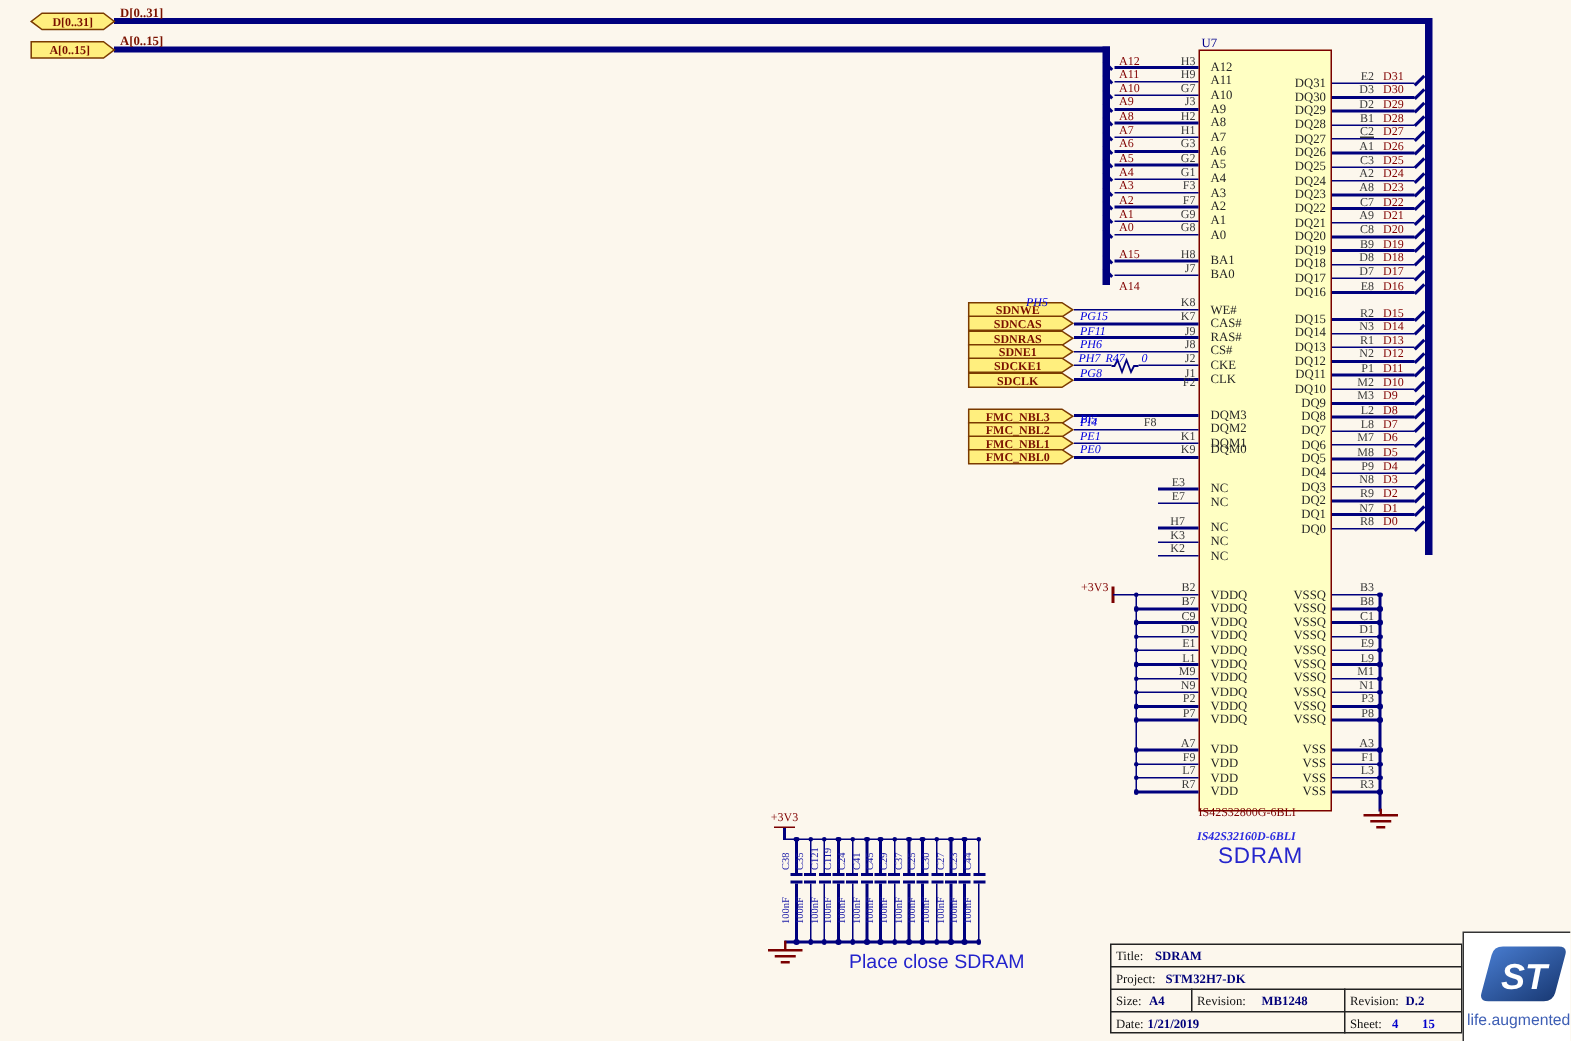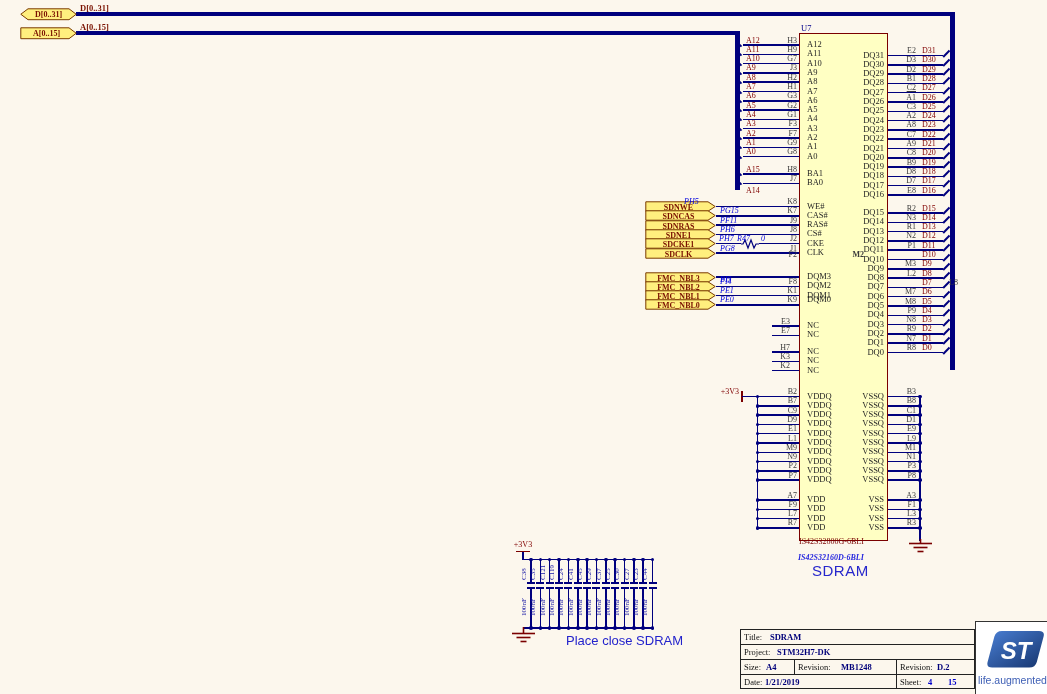--- a/index.html
+++ b/index.html
@@ -233,36 +233,36 @@
       <div class="pinnum right" style="left: 890px; top: 231.4px; width: 26px;">N2</div>
       <div class="net" style="left: 922px; top: 231.4px;">D12</div>
       <div class="func right" style="left: 828px; top: 235.9px; width: 56px;">DQ12</div>
       <div class="wire" style="left: 888px; top: 249.45px; width: 55px;"></div>
       <div class="diag" style="left: 942.5px; top: 250.2px; width: 9px; transform: rotate(-45deg);"></div>
       <div class="pinnum right" style="left: 890px; top: 240.7px; width: 26px;">P1</div>
       <div class="net" style="left: 922px; top: 240.7px;">D11</div>
       <div class="func right" style="left: 828px; top: 245.2px; width: 56px;">DQ11</div>
       <div class="wire" style="left: 888px; top: 258.75px; width: 55px;"></div>
       <div class="diag" style="left: 942.5px; top: 259.5px; width: 9px; transform: rotate(-45deg);"></div>
-      <div class="pinnum right" style="left: 838px; top: 250px; width: 26px; font-weight: bold;">M2</div>
+      <div class="pinnum right" style="left: 890px; top: 250px; width: 26px;">M2</div>
       <div class="net" style="left: 922px; top: 250px;">D10</div>
       <div class="func right" style="left: 828px; top: 254.5px; width: 56px;">DQ10</div>
       <div class="wire" style="left: 888px; top: 268.05px; width: 55px;"></div>
       <div class="diag" style="left: 942.5px; top: 268.8px; width: 9px; transform: rotate(-45deg);"></div>
       <div class="pinnum right" style="left: 890px; top: 259.3px; width: 26px;">M3</div>
       <div class="net" style="left: 922px; top: 259.3px;">D9</div>
       <div class="func right" style="left: 828px; top: 263.8px; width: 56px;">DQ9</div>
       <div class="wire" style="left: 888px; top: 277.35px; width: 55px;"></div>
       <div class="diag" style="left: 942.5px; top: 278.1px; width: 9px; transform: rotate(-45deg);"></div>
       <div class="pinnum right" style="left: 890px; top: 268.6px; width: 26px;">L2</div>
       <div class="net" style="left: 922px; top: 268.6px;">D8</div>
       <div class="func right" style="left: 828px; top: 273.1px; width: 56px;">DQ8</div>
       <div class="wire" style="left: 888px; top: 286.65px; width: 55px;"></div>
       <div class="diag" style="left: 942.5px; top: 287.4px; width: 9px; transform: rotate(-45deg);"></div>
-      <div class="pinnum right" style="left: 932px; top: 277.9px; width: 26px;">L8</div>
+      <div class="pinnum right" style="left: 890px; top: 277.9px; width: 26px;">L8</div>
       <div class="net" style="left: 922px; top: 277.9px;">D7</div>
       <div class="func right" style="left: 828px; top: 282.4px; width: 56px;">DQ7</div>
       <div class="wire" style="left: 888px; top: 295.95px; width: 55px;"></div>
       <div class="diag" style="left: 942.5px; top: 296.7px; width: 9px; transform: rotate(-45deg);"></div>
       <div class="pinnum right" style="left: 890px; top: 287.2px; width: 26px;">M7</div>
       <div class="net" style="left: 922px; top: 287.2px;">D6</div>
       <div class="func right" style="left: 828px; top: 291.7px; width: 56px;">DQ6</div>
       <div class="wire" style="left: 888px; top: 305.25px; width: 55px;"></div>
       <div class="diag" style="left: 942.5px; top: 306px; width: 9px; transform: rotate(-45deg);"></div>
       <div class="pinnum right" style="left: 890px; top: 296.5px; width: 26px;">M8</div>
@@ -354,21 +354,21 @@
       <div class="wire" style="left: 716px; top: 276.25px; width: 83px;"></div>
       <div class="bnet" style="left: 720px; top: 275px;">PI5</div>
       <div class="pinnum right" style="left: 768px; top: 250px; width: 29px;">F2</div>
       <div class="func" style="left: 807px; top: 272px;">DQM3</div>
       <svg width="71" height="11" style="position: absolute; left: 645px; top: 280.8px; overflow: visible;">
         <polygon points="0.8,0.8 63,0.8 70.2,5.5 63,10.2 0.8,10.2" fill="#FFEF7E" stroke="#7A3A00" stroke-width="1"></polygon>
         <text x="33.5" y="8.5" text-anchor="middle" font-size="8" font-weight="bold" font-family="&quot;Liberation Serif&quot;, serif" fill="#7A1000">FMC_NBL2</text>
       </svg>
       <div class="wire" style="left: 716px; top: 285.55px; width: 83px;"></div>
       <div class="bnet" style="left: 720px; top: 276.8px;">PI4</div>
-      <div class="pinnum right" style="left: 768px; top: 276.8px; width: 29px;">F8</div>
+      <div class="pinnum right" style="left: 742px; top: 276.8px; width: 29px;">F8</div>
       <div class="func" style="left: 807px; top: 281.3px;">DQM2</div>
       <svg width="71" height="11" style="position: absolute; left: 645px; top: 290.1px; overflow: visible;">
         <polygon points="0.8,0.8 63,0.8 70.2,5.5 63,10.2 0.8,10.2" fill="#FFEF7E" stroke="#7A3A00" stroke-width="1"></polygon>
         <text x="33.5" y="8.5" text-anchor="middle" font-size="8" font-weight="bold" font-family="&quot;Liberation Serif&quot;, serif" fill="#7A1000">FMC_NBL1</text>
       </svg>
       <div class="wire" style="left: 716px; top: 294.85px; width: 83px;"></div>
       <div class="bnet" style="left: 720px; top: 286.1px;">PE1</div>
       <div class="pinnum right" style="left: 768px; top: 286.1px; width: 29px;">K1</div>
       <div class="func" style="left: 807px; top: 290.6px;">DQM1</div>
       <svg width="71" height="11" style="position: absolute; left: 645px; top: 299.4px; overflow: visible;">

